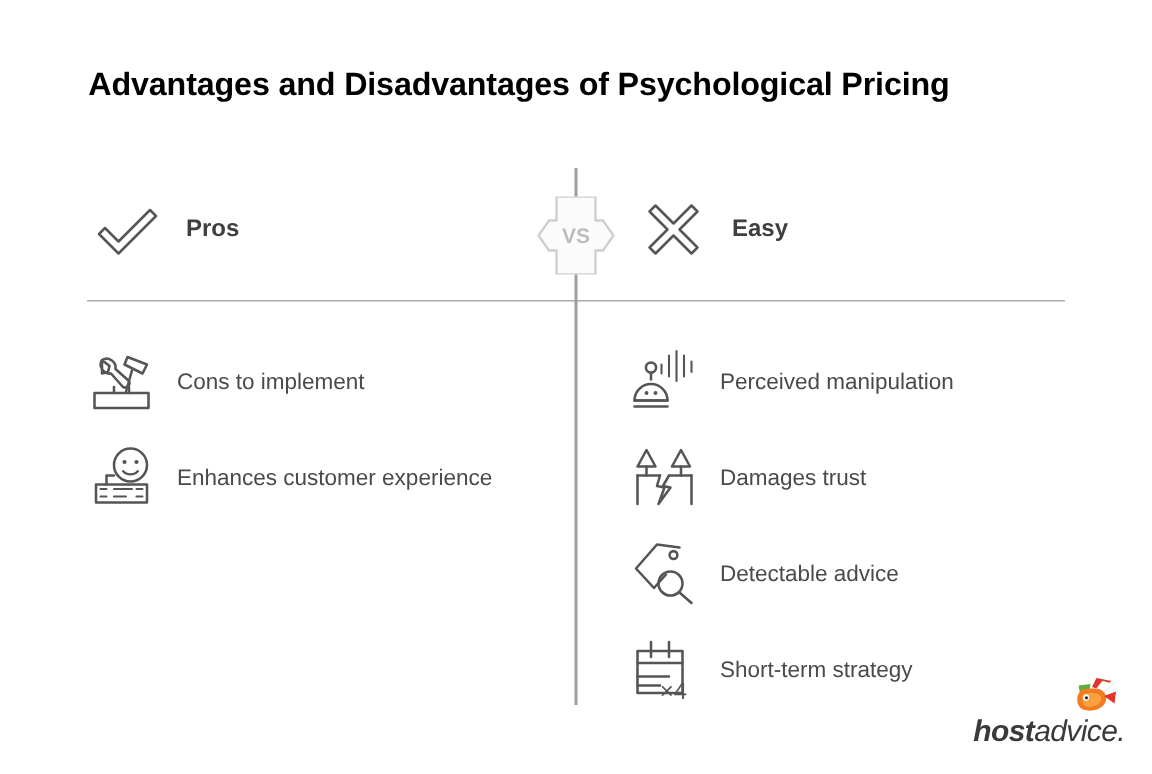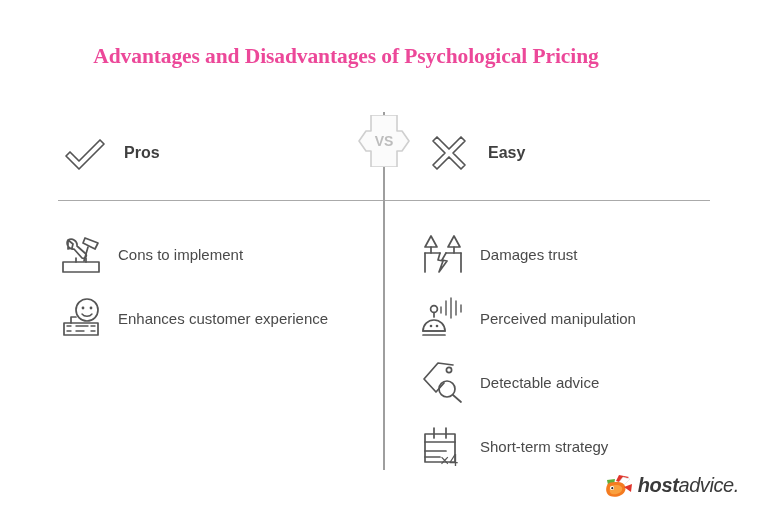--- a/index.html
+++ b/index.html
@@ -18,23 +18,22 @@
 
   
   .title {
     position: absolute;
     top: 44px;
     left: 0;
     width: 692px;
     text-align: center;
     font-size: 21.5px;
     font-weight: bold;
-    color: #ec4899;
+    color: #000000;
     letter-spacing: -0.1px;
-    font-family: Liberation Serif, serif;
   }
 
   
   .h-rule {
     position: absolute;
     left: 58px;
     top: 200px;
     width: 652px;
     height: 1px;
     background: #aaaaaa;
@@ -74,21 +73,21 @@
     font-weight: bold;
     color: #3f3f3f;
     margin-left: 14px;
     white-space: nowrap;
   }
 
   
   .vs-badge {
     position: absolute;
     left: 354px;
-    top: 115px;
+    top: 131px;
     width: 60px;
     height: 40px;
   }
   .vs-badge svg { display: block; }
 
   
   .col {
     position: absolute;
     top: 222px;
     width: 330px;
@@ -112,24 +111,25 @@
     font-size: 15px;
     line-height: 19px;
     color: #4a4a4a;
     margin-left: 14px;
     max-width: 250px;
   }
 
   
   .logo {
     position: absolute;
-    right: 29px;
+    right: 18px;
     bottom: 16px;
     display: flex;
-    align-items: flex-start;
+    align-items: flex-end;
+    flex-direction: column;
   }
   .logo-mark {
     width: 30px;
     height: 26px;
     display: block;
     margin-right: 5px;
   }
   .logo-text {
     font-size: 20px;
     font-style: italic;
@@ -223,44 +223,44 @@
     <span class="item-label">Enhances customer experience</span>
   </div>
 
 </div>
 
 <div class="col col-right">
 
   <div class="item">
     <span class="item-icon">
       <svg viewBox="0 0 46 46" width="46" height="46">
-        <path class="stroke" d="M11 5 L17 16 H5 Z"></path>
-        <path class="stroke" d="M34 5 L40 16 H28 Z"></path>
-        <path class="stroke" d="M11 16 V22 M34 16 V22"></path>
-        <path class="stroke" d="M5 22 H20 M26 22 H41"></path>
-        <path class="stroke" d="M5 22 V41 M41 22 V41"></path>
-        <path class="stroke" d="M20 22 L18 29 L23 30 L19 41 L27 30 L22 29 L26 22"></path>
-      </svg>
-    </span>
-    <span class="item-label">Damages trust</span>
-  </div>
-
-  <div class="item">
-    <span class="item-icon">
-      <svg viewBox="0 0 46 46" width="46" height="46">
         <circle class="stroke" cx="14" cy="14" r="3.4"></circle>
         <path class="stroke" d="M14 18 V22"></path>
         <path class="stroke" d="M3 36 a11 11 0 0 1 22 0 Z"></path>
         <path class="stroke" d="M3 36 H25 M3 40 H25"></path>
         <circle fill="#555" cx="11" cy="31" r="1.3"></circle>
         <circle fill="#555" cx="17" cy="31" r="1.3"></circle>
         <path class="stroke-thin" d="M21 12 V18 M26 6 V20 M31 3 V23 M36 6 V20 M41 10 V17"></path>
       </svg>
     </span>
     <span class="item-label">Perceived manipulation</span>
+  </div>
+
+  <div class="item">
+    <span class="item-icon">
+      <svg viewBox="0 0 46 46" width="46" height="46">
+        <path class="stroke" d="M11 5 L17 16 H5 Z"></path>
+        <path class="stroke" d="M34 5 L40 16 H28 Z"></path>
+        <path class="stroke" d="M11 16 V22 M34 16 V22"></path>
+        <path class="stroke" d="M5 22 H20 M26 22 H41"></path>
+        <path class="stroke" d="M5 22 V41 M41 22 V41"></path>
+        <path class="stroke" d="M20 22 L18 29 L23 30 L19 41 L27 30 L22 29 L26 22"></path>
+      </svg>
+    </span>
+    <span class="item-label">Damages trust</span>
   </div>
 
   <div class="item">
     <span class="item-icon">
       <svg viewBox="0 0 46 46" width="46" height="46">
         <path class="stroke" d="M33 6 L18 4 L4 20 L16 33 L24 24"></path>
         <circle class="stroke" cx="29" cy="11" r="2.6"></circle>
         <circle class="stroke" cx="27" cy="30" r="8"></circle>
         <path class="stroke" d="M33 36 L41 43"></path>
       </svg>

